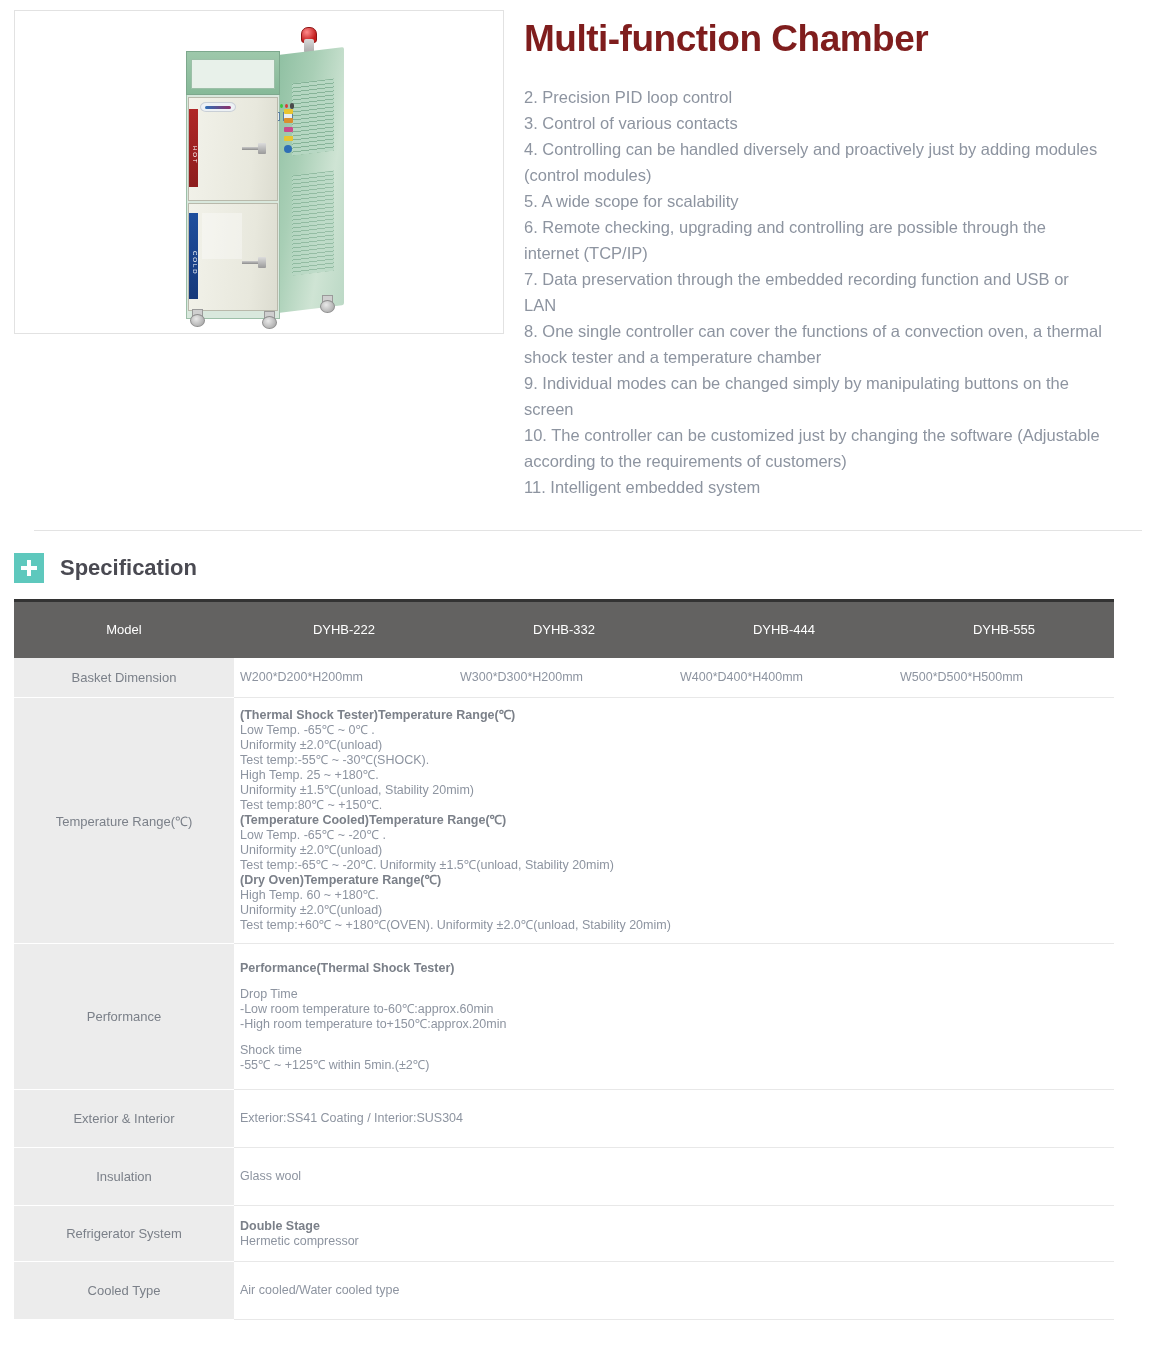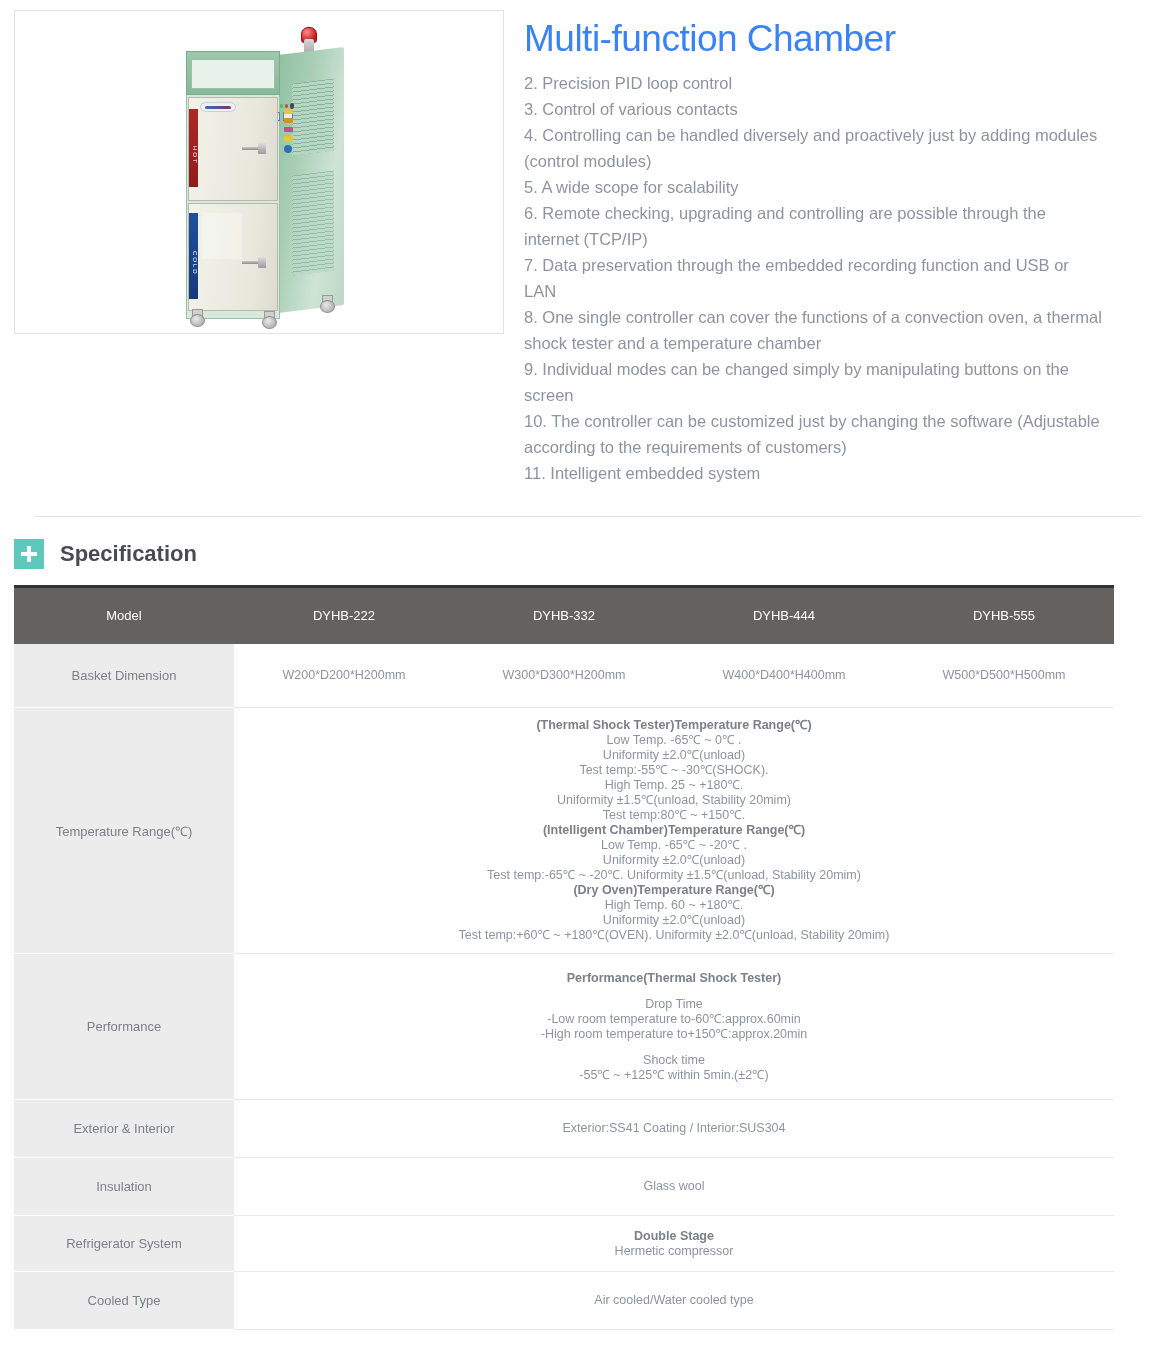--- a/index.html
+++ b/index.html
@@ -159,22 +159,22 @@
   .c2{ left: 92px; top: 288px; }
   .c3{ left: 150px; top: 272px; }
   .label-strip {
     position:absolute; left:32px; top:190px; width:40px; height:46px;
     background: rgba(255,255,255,.35);
   }
 
   
   .info-col { margin-left: 20px; padding-right: 40px; flex: 1 1 auto; }
   .product-title {
-    font-size: 37px; font-weight: 400; color: #3b82f6;
-    margin: 8px 0 10px 0; letter-spacing: -0.5px;
+    font-size: 37px; font-weight: 700; color: #7f1d1d;
+    margin: 8px 0 24px 0; letter-spacing: -0.5px;
   }
   .feature-list { list-style: none; margin: 0; padding: 0; }
   .feature-list li {
     font-size: 16.5px; color: #8d94a0; line-height: 26px;
     margin: 0 0 0 0; max-width: 580px;
   }
 
   
   .section-divider {
     height: 1px; background: #e3e3e3;
@@ -212,28 +212,28 @@
     height: 57px; text-align: center; vertical-align: middle;
   }
   table.spec tbody th {
     background: #ececec; color: #7b8089;
     font-size: 13px; font-weight: 400;
     text-align: center; vertical-align: middle;
     border-bottom: 1px solid #ffffff;
   }
   table.spec tbody td {
     background: #ffffff; color: #8d94a0;
-    font-size: 12.5px; text-align: center; vertical-align: middle;
+    font-size: 12.5px; vertical-align: middle;
     border-bottom: 1px solid #e8e8e8;
     line-height: 15px; padding: 10px 6px;
   }
   .cell-lines div { line-height: 15px; }
   .cell-lines div.b { font-weight: 700; color: #7b8089; }
   .cell-lines div.sp { height: 11px; }
-  .r-basket { height: 64px; }
+  .r-basket { height: 40px; }
   .r-temp { height: 238px; }
   .r-perf  { height: 146px; }
   .r-ext   { height: 58px; }
   .r-ins   { height: 58px; }
   .r-ref   { height: 56px; }
   .r-cool  { height: 58px; }
 </style>
 </head>
 <body>
 
@@ -338,21 +338,21 @@
           <th>Temperature Range(℃)</th>
           <td colspan="4">
             <div class="cell-lines">
               <div class="b">(Thermal Shock Tester)Temperature Range(℃)</div>
               <div>Low Temp. -65℃ ~ 0℃ .</div>
               <div>Uniformity ±2.0℃(unload)</div>
               <div>Test temp:-55℃ ~ -30℃(SHOCK).</div>
               <div>High Temp. 25 ~ +180℃.</div>
               <div>Uniformity ±1.5℃(unload, Stability 20mim)</div>
               <div>Test temp:80℃ ~ +150℃.</div>
-              <div class="b">(Intelligent Chamber)Temperature Range(℃)</div>
+              <div class="b">(Temperature Cooled)Temperature Range(℃)</div>
               <div>Low Temp. -65℃ ~ -20℃ .</div>
               <div>Uniformity ±2.0℃(unload)</div>
               <div>Test temp:-65℃ ~ -20℃. Uniformity ±1.5℃(unload, Stability 20mim)</div>
               <div class="b">(Dry Oven)Temperature Range(℃)</div>
               <div>High Temp. 60 ~ +180℃.</div>
               <div>Uniformity ±2.0℃(unload)</div>
               <div>Test temp:+60℃ ~ +180℃(OVEN). Uniformity ±2.0℃(unload, Stability 20mim)</div>
             </div>
           </td>
         </tr>

